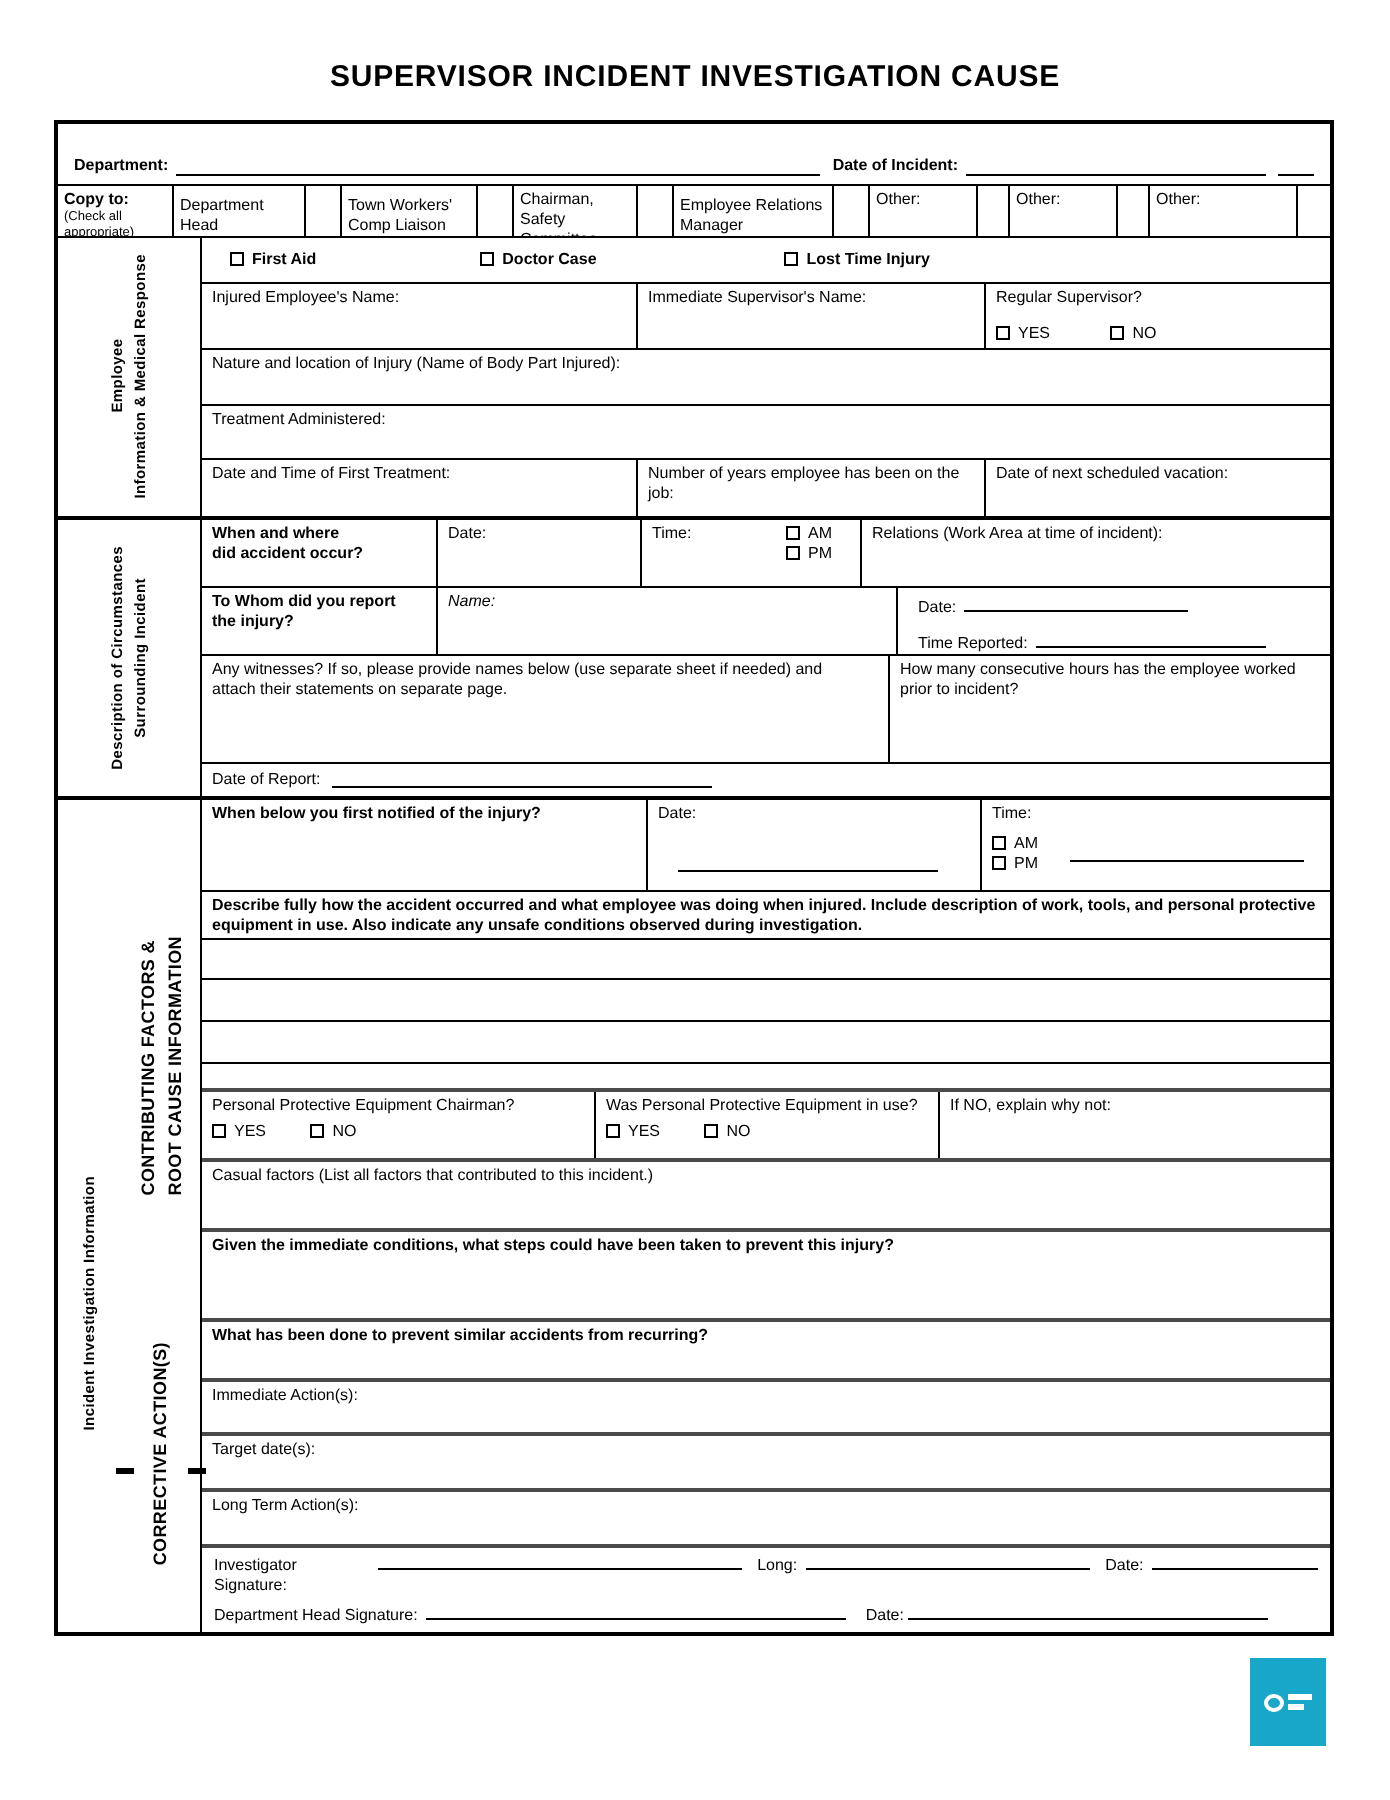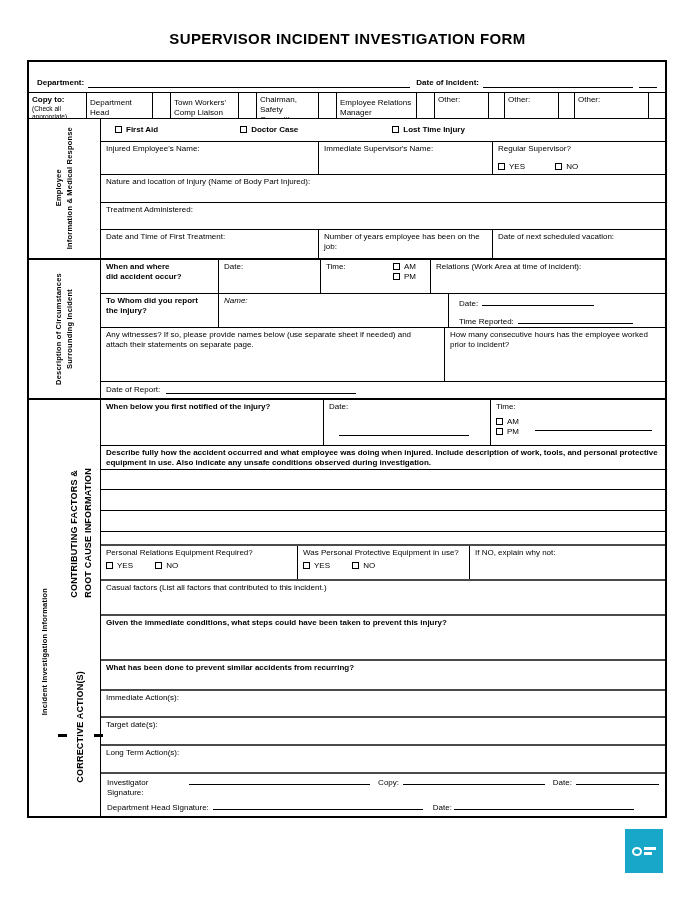--- a/index.html
+++ b/index.html
@@ -43,21 +43,21 @@
   .logo .bars { display:flex; flex-direction:column; gap:2px; }
   .logo .bars i { display:block; height:3px; background:#fff; }
   .logo .bars i:first-child { width:12px; } .logo .bars i:last-child { width:8px; }
   .tiny { font-size:6.5px; line-height:1.2; }
   .empty-line { flex:none; }
 </style>
 </head>
 <body>
 
 <div class="page">
-  <div class="title">SUPERVISOR INCIDENT INVESTIGATION FORM</div>
+  <div class="title">SUPERVISOR INCIDENT INVESTIGATION CAUSE</div>
 
   <div class="form">
 
     <div class="row deptrow">
       <span class="b">Department:</span>
       <span class="ul" style="flex:1; margin:0 6px 0 4px;"></span>
       <span class="b">Date of Incident:</span>
       <span class="ul" style="width:150px; margin-left:4px;"></span>
       <span class="ul" style="width:18px; margin-left:6px;"></span>
     </div>
@@ -196,21 +196,21 @@
         </div>
         <div class="row t1" style="height:24px;">
           <div class="cell b" style="flex:1;">Describe fully how the accident occurred and what employee was doing when injured. Include description of work, tools, and personal protective equipment in use. Also indicate any unsafe conditions observed during investigation.</div>
         </div>
         <div class="row t1 empty-line" style="height:20px;"></div>
         <div class="row t1 empty-line" style="height:21px;"></div>
         <div class="row t1 empty-line" style="height:21px;"></div>
         <div class="row t1 empty-line" style="height:13px;"></div>
         <div class="row t2" style="height:35px;">
           <div class="cell vr" style="width:197px;">
-            <div>Personal Relations Equipment Required?</div>
+            <div>Personal Protective Equipment Chairman?</div>
             <div style="margin-top:3px;">
               <span><span class="cb"></span><span>YES</span></span>
               <span style="margin-left:20px;"><span class="cb"></span><span>NO</span></span>
             </div>
           </div>
           <div class="cell vr" style="width:172px;">
             <div>Was Personal Protective Equipment in use?</div>
             <div style="margin-top:3px;">
               <span><span class="cb"></span><span>YES</span></span>
               <span style="margin-left:20px;"><span class="cb"></span><span>NO</span></span>
@@ -233,21 +233,21 @@
         <div class="row t2" style="height:28px;">
           <div class="cell" style="flex:1;"><span>Target date(s):</span></div>
         </div>
         <div class="row t2" style="height:28px;">
           <div class="cell" style="flex:1;"><span>Long Term Action(s):</span></div>
         </div>
         <div class="t2" style="height:44px; display:flex; flex-direction:column; justify-content:space-evenly;">
           <div class="sig">
             <span>Investigator Signature:</span>
             <span class="ul" style="width:185px; margin:0 8px 0 4px;"></span>
-            <span>Copy:</span>
+            <span>Long:</span>
             <span class="ul" style="width:145px; margin:0 8px 0 4px;"></span>
             <span>Date:</span>
             <span class="ul" style="width:85px; margin-left:4px;"></span>
           </div>
           <div class="sig">
             <span>Department Head Signature:</span>
             <span class="ul" style="width:210px; margin:0 10px 0 4px;"></span>
             <span>Date:</span>
             <span class="ul" style="width:180px; margin-left:2px;"></span>
           </div>

